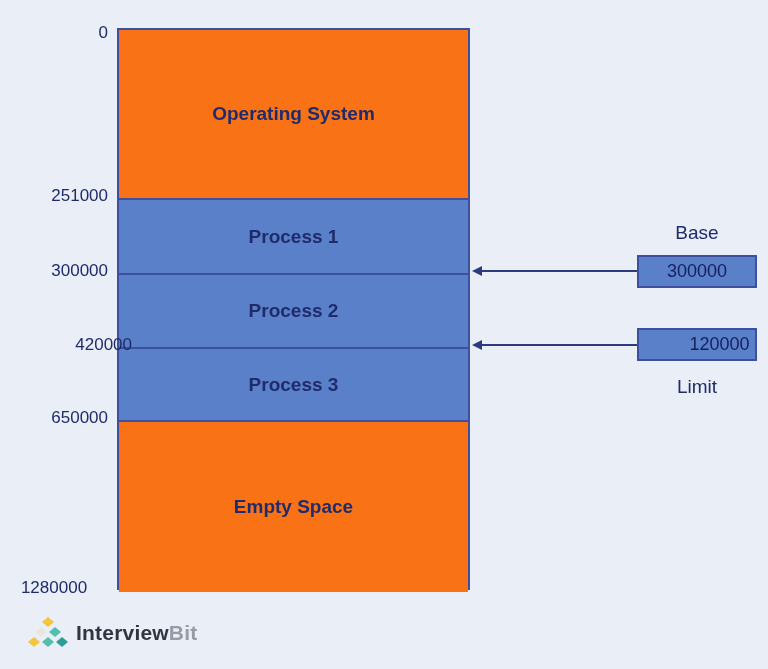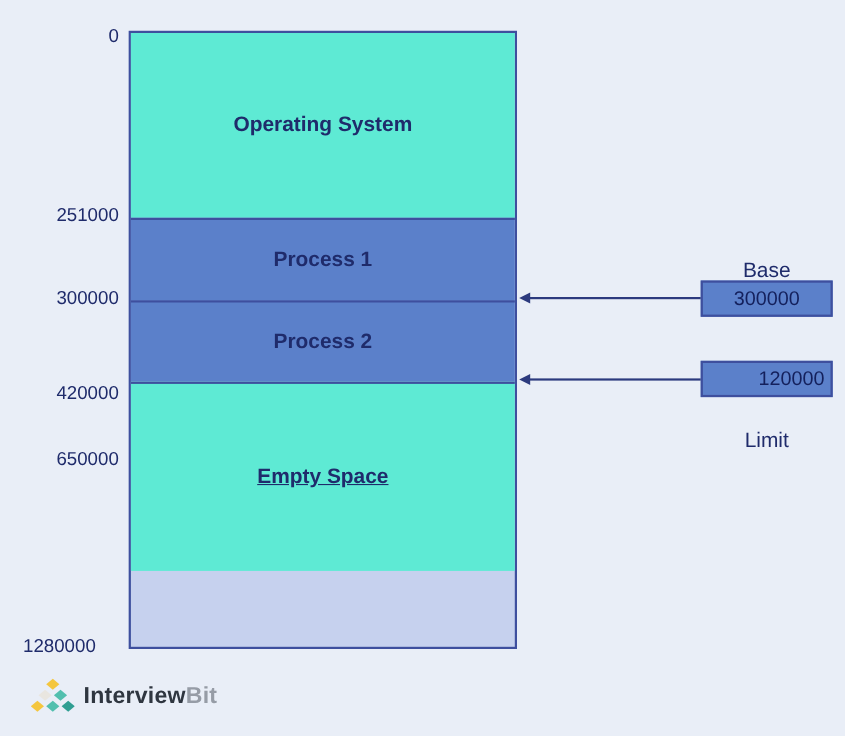--- a/index.html
+++ b/index.html
@@ -27,55 +27,54 @@
   }
   .segment {
     width: 100%;
     display: flex;
     align-items: center;
     justify-content: center;
     font-weight: bold;
     font-size: 19px;
     color: #1f2b6b;
   }
-  .segment.light { background: #5eead4; }
+  .segment.light { background: #f97316; }
   .segment.dark  { background: #5b80ca; }
   .seg-0 { height: 168px; }
   .seg-1 { height: 75px; border-top: 2px solid #3e4f9e; }
   .seg-2 { height: 74px; border-top: 2px solid #3e4f9e; }
   .seg-3 { height: 73px; border-top: 2px solid #3e4f9e; }
-  .seg-4 { height: 172px; border-top: 2px solid #3e4f9e; text-decoration: underline; }
+  .seg-4 { height: 172px; border-top: 2px solid #3e4f9e; }
 
   
   .addr {
     position: absolute;
     left: 0;
     width: 108px;
     height: 20px;
     line-height: 20px;
     text-align: right;
     font-size: 17px;
     color: #1f2b6b;
   }
   .addr-0 { top: 23px; }
   .addr-1 { top: 186px; }
   .addr-2 { top: 261px; }
-  .addr-3 { top: 348px; }
+  .addr-3 { top: 335px; margin-left: 24px; }
   .addr-4 { top: 408px; }
   .addr-5 { top: 578px; text-align: center; }
 
   
   .side-label {
     position: absolute;
     left: 637px;
     width: 120px;
     text-align: center;
     font-size: 19px;
     color: #1f2b6b;
-    margin-top: 14px;
   }
   .base-label  { top: 222px; }
   .limit-label { top: 376px; }
 
   .value-box {
     position: absolute;
     left: 637px;
     width: 120px;
     height: 33px;
     background: #5b80ca;
@@ -136,20 +135,23 @@
   <div class="memory-column">
     <div class="segment light seg-0">
       <span>Operating System</span>
     </div>
     <div class="segment dark seg-1">
       <span>Process 1</span>
     </div>
     <div class="segment dark seg-2">
       <span>Process 2</span>
     </div>
+    <div class="segment dark seg-3">
+      <span>Process 3</span>
+    </div>
     <div class="segment light seg-4">
       <span>Empty Space</span>
     </div>
   </div>
 
   <div class="addr addr-0">0</div>
   <div class="addr addr-1">251000</div>
   <div class="addr addr-2">300000</div>
   <div class="addr addr-3">420000</div>
   <div class="addr addr-4">650000</div>

